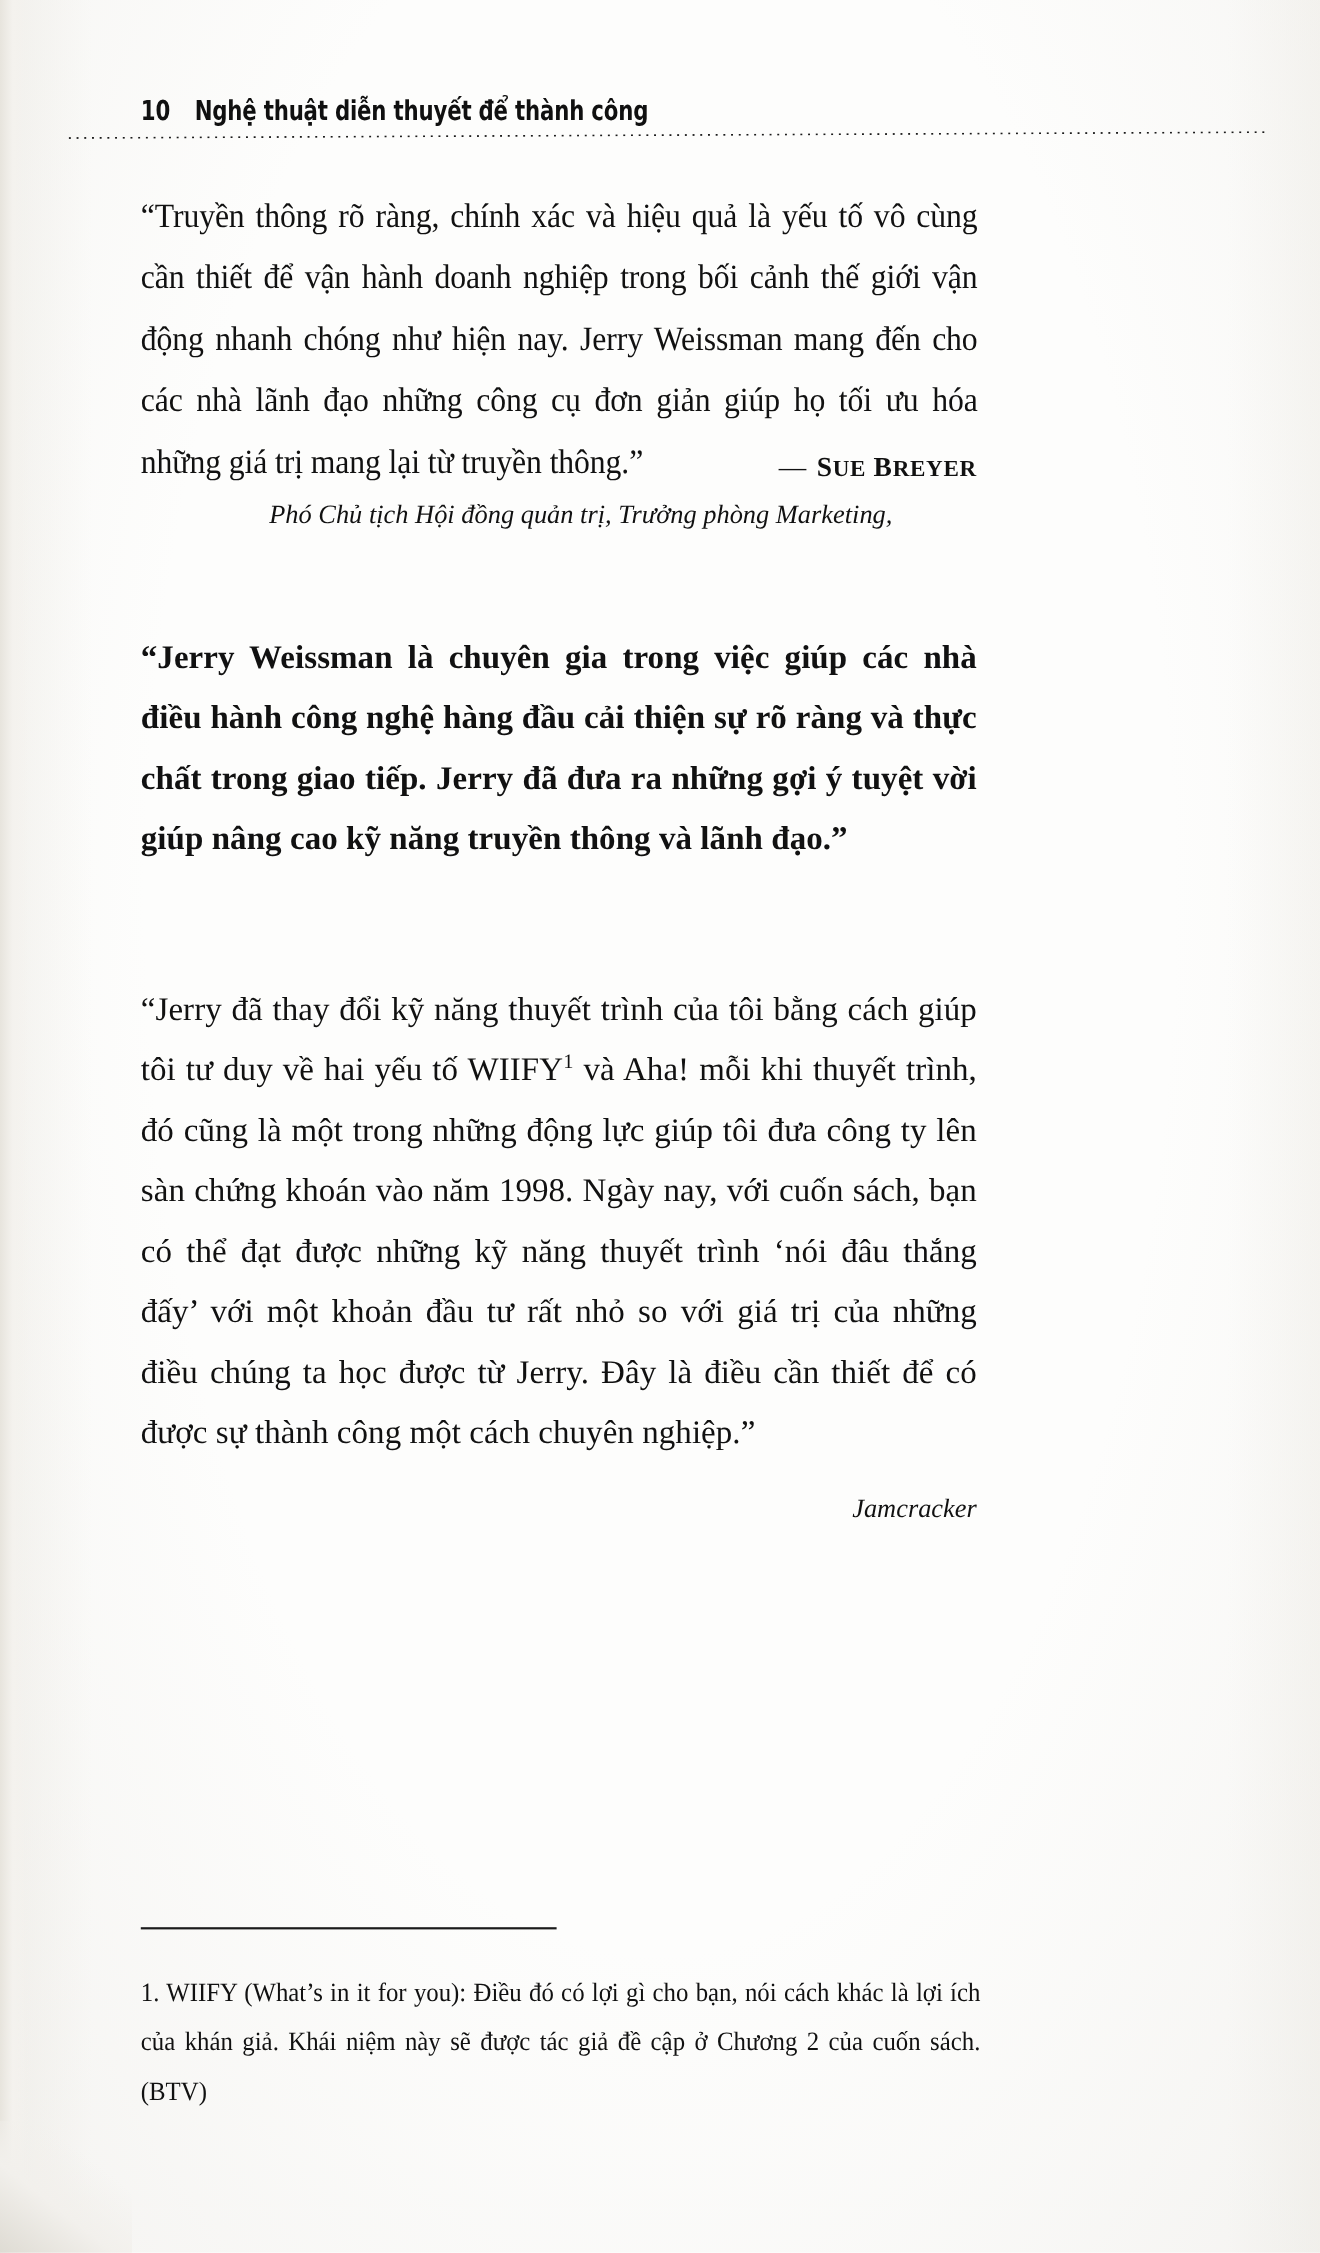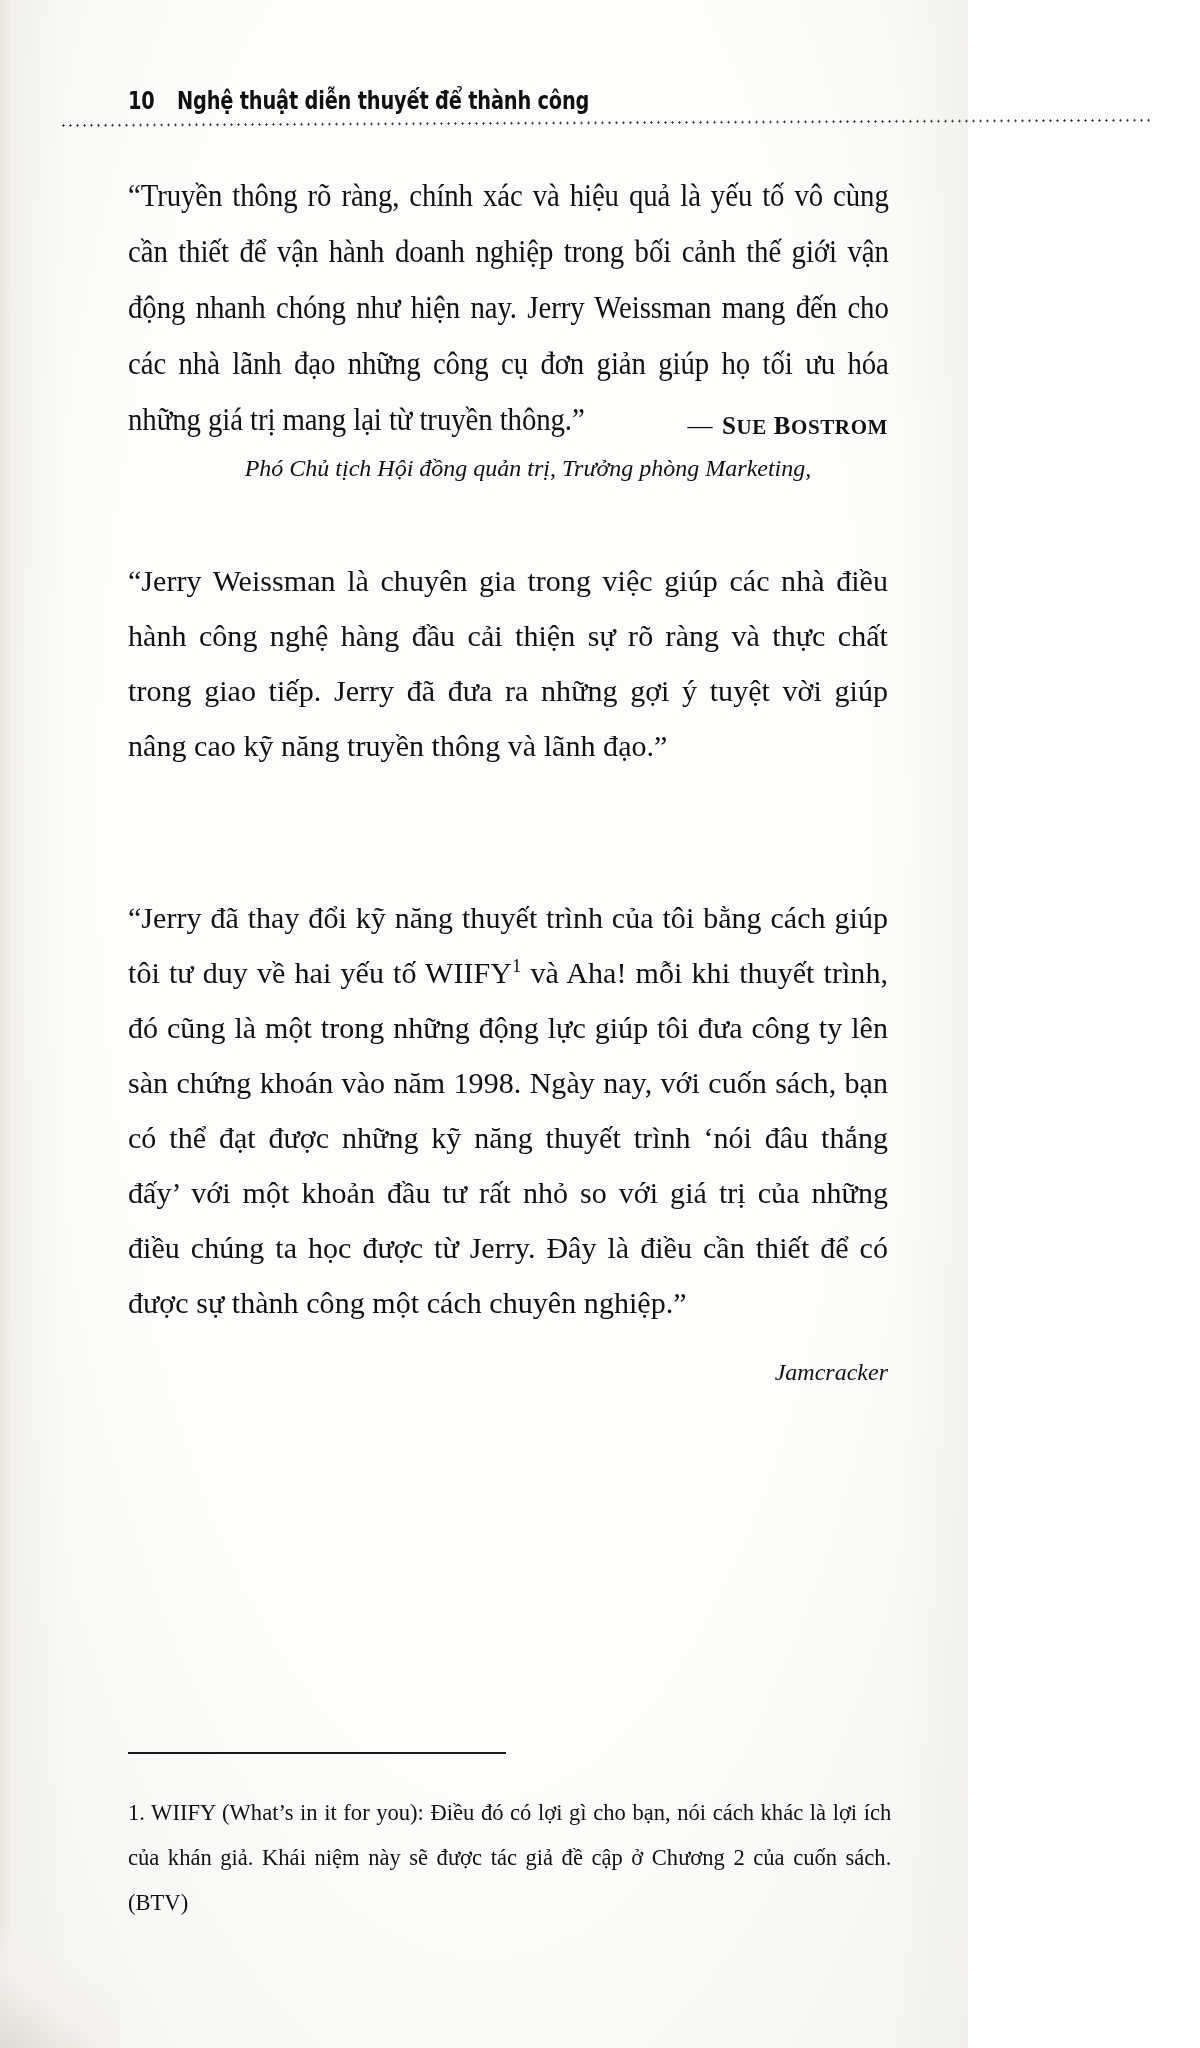--- a/index.html
+++ b/index.html
@@ -7,21 +7,21 @@
     width:1200px;height:2048px;
     background:#fefefe;
     font-family:"Liberation Serif", serif;
     color:#111;
     position:relative;
     overflow:hidden;
   }
   .page{
     position:absolute;
     left:0;top:0;
-    width:968px;height:2048px;
+    width:1200px;height:2048px;
     background:#fdfdfc;
   }
   
   .paper-tone{
     position:absolute;inset:0;
     background:
       radial-gradient(ellipse at 50% 40%, rgba(255,255,255,0) 55%, rgba(225,222,216,0.30) 100%),
       linear-gradient(90deg, rgba(238,236,230,0.55) 0%, rgba(255,255,255,0) 7%, rgba(255,255,255,0) 93%, rgba(240,238,232,0.45) 100%);
     pointer-events:none;
   }
@@ -146,26 +146,26 @@
     <span class="rh-title">Nghệ thuật diễn thuyết để thành công</span>
   </div>
   <div class="rule-dotted"></div>
 
   <div class="quote-block" style="top:168px;">
     <p class="para cond">“Truyền thông rõ ràng, chính xác và hiệu quả là yếu tố vô cùng cần thiết để vận hành doanh nghiệp trong bối cảnh thế giới vận động nhanh chóng như hiện nay. Jerry Weissman mang đến cho các nhà lãnh đạo những công cụ đơn giản giúp họ tối ưu hóa những giá trị mang lại từ truyền thông.”</p>
   </div>
 
   <div class="quote-block" style="top:412px;">
     <p class="attrib-name">
-      <span class="dash">—</span><span class="nm-first">S</span><span class="sc">UE</span>&nbsp;<span class="nm-first">B</span><span class="sc">OSTROM</span>
+      <span class="dash">—</span><span class="nm-first">S</span><span class="sc">UE</span>&nbsp;<span class="nm-first">B</span><span class="sc">REYER</span>
     </p>
     <p class="byline center" style="margin-top:8px;padding-left:40px;">Phó Chủ tịch Hội đồng quản trị, Trưởng phòng Marketing,</p>
   </div>
 
-  <div class="quote-block" style="top:553px;">
+  <div class="quote-block" style="top:570px;font-weight:bold;">
     <p class="para reg">“Jerry Weissman là chuyên gia trong việc giúp các nhà điều hành công nghệ hàng đầu cải thiện sự rõ ràng và thực chất trong giao tiếp. Jerry đã đưa ra những gợi ý tuyệt vời giúp nâng cao kỹ năng truyền thông và lãnh đạo.”</p>
   </div>
 
 
   <div class="quote-block" style="top:890px;">
     <p class="para reg"><span>“Jerry đã thay đổi kỹ năng thuyết trình của tôi bằng cách giúp tôi tư duy về hai yếu tố WIIFY</span><sup>1</sup><span> và Aha! mỗi khi thuyết trình, đó cũng là một trong những động lực giúp tôi đưa công ty lên sàn chứng khoán vào năm 1998. Ngày nay, với cuốn sách, bạn có thể đạt được những kỹ năng thuyết trình ‘nói đâu thắng đấy’ với một khoản đầu tư rất nhỏ so với giá trị của những điều chúng ta học được từ Jerry. Đây là điều cần thiết để có được sự thành công một cách chuyên nghiệp.”</span></p>
   </div>
 
   <div class="quote-block" style="top:1352px;">
     <p class="byline">Jamcracker</p>

